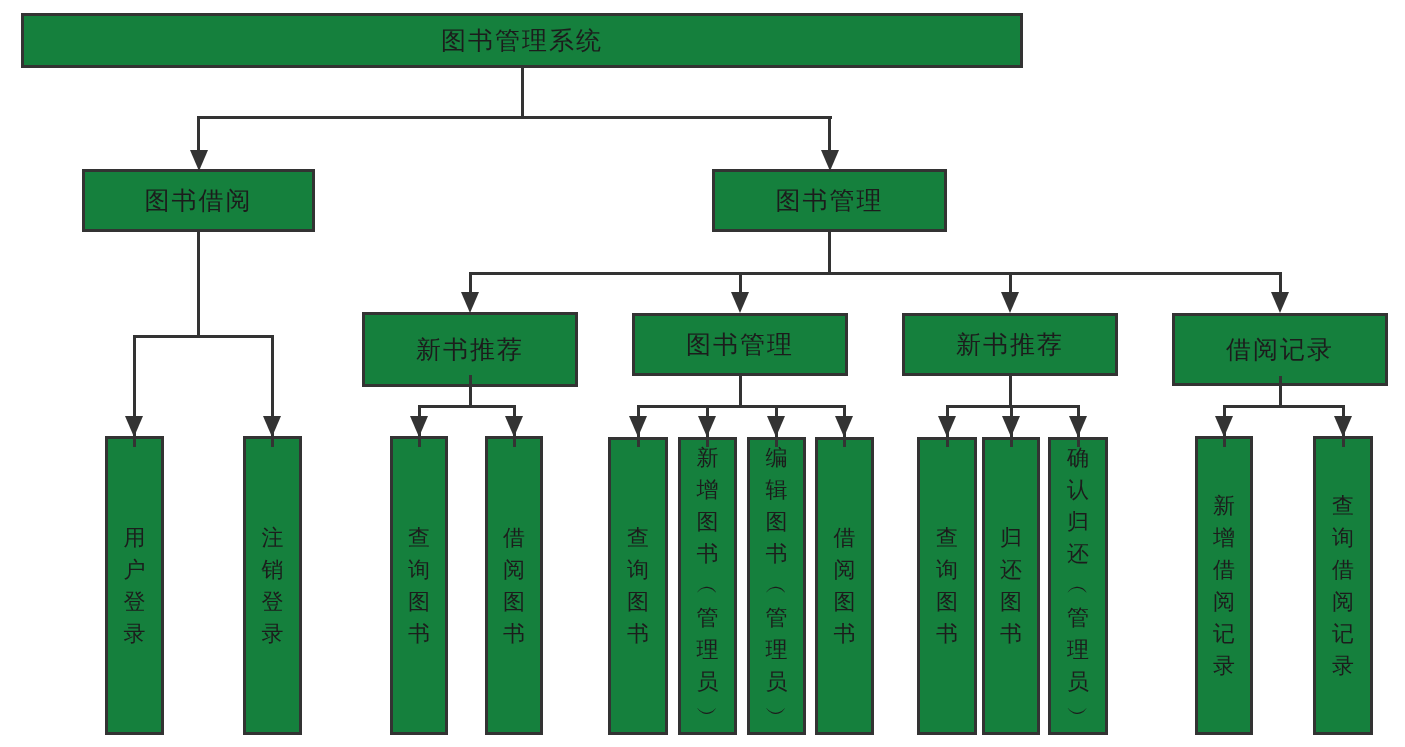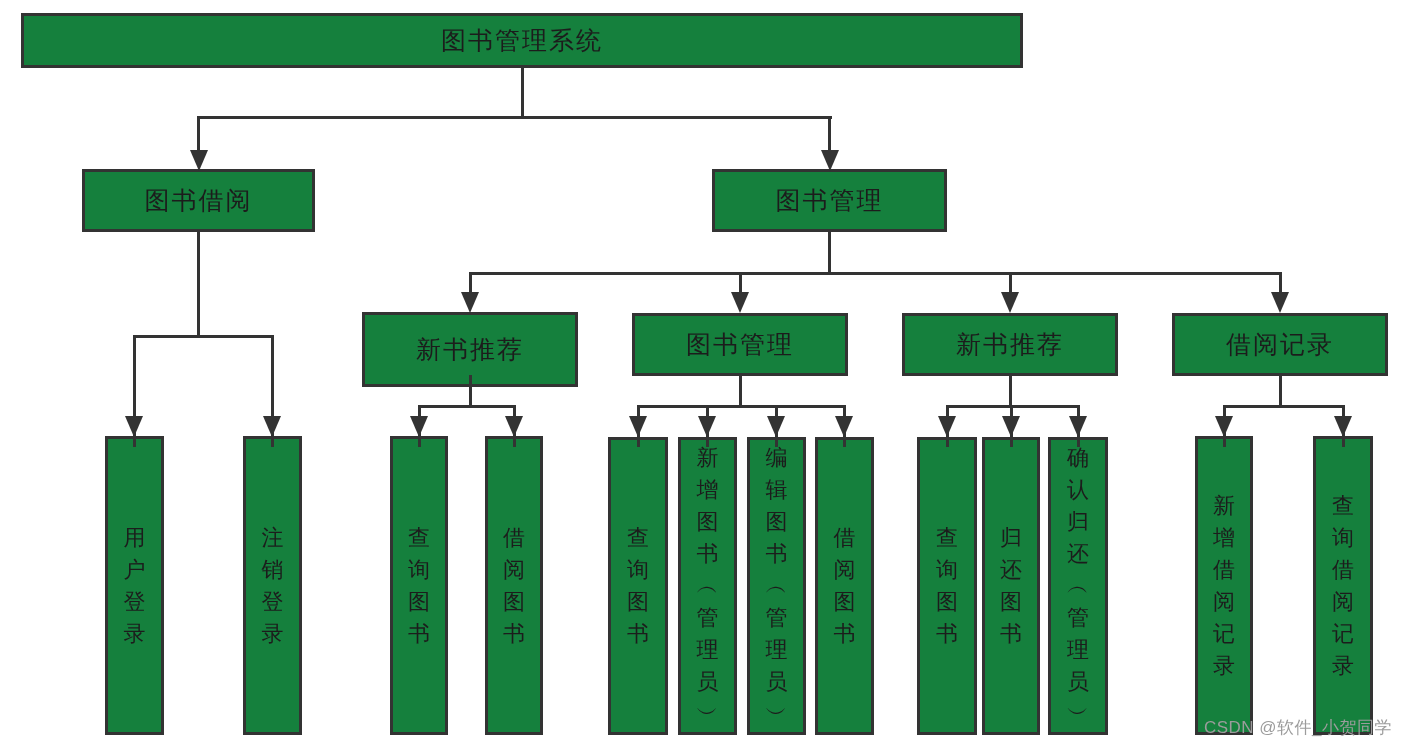--- a/index.html
+++ b/index.html
@@ -49,21 +49,21 @@
   </div>
 
   <div class="node" style="left:632px;top:313px;width:216px;height:63px;">
     <span class="label">图书管理</span>
   </div>
 
   <div class="node" style="left:902px;top:313px;width:216px;height:63px;">
     <span class="label">新书推荐</span>
   </div>
 
-  <div class="node" style="left:1172px;top:313px;width:216px;height:63px;">
+  <div class="node" style="left:1172px;top:313px;width:216px;height:73px;">
     <span class="label">借阅记录</span>
   </div>
 
   <div class="node" style="left:105px;top:436px;width:59px;height:299px;">
     <span class="vtext">
         <span class="vchar">用</span>
         <span class="vchar">户</span>
         <span class="vchar">登</span>
         <span class="vchar">录</span>
       </span>
@@ -240,15 +240,14 @@
   <div class="vline" style="left:1076.5px;top:405px;height:42px;"></div>
   <div class="arrow" style="left:1069px;top:416px;"></div>
 
   <div class="vline" style="left:1278.5px;top:376px;height:32px;"></div>
   <div class="hline" style="left:1222.5px;top:405px;width:122px;"></div>
   <div class="vline" style="left:1222.5px;top:405px;height:42px;"></div>
   <div class="arrow" style="left:1215px;top:416px;"></div>
   <div class="vline" style="left:1341.5px;top:405px;height:42px;"></div>
   <div class="arrow" style="left:1334px;top:416px;"></div>
 
-  <div class="watermark">CSDN @软件_小贺同学</div>
 
 </div>
 
 </body></html>

